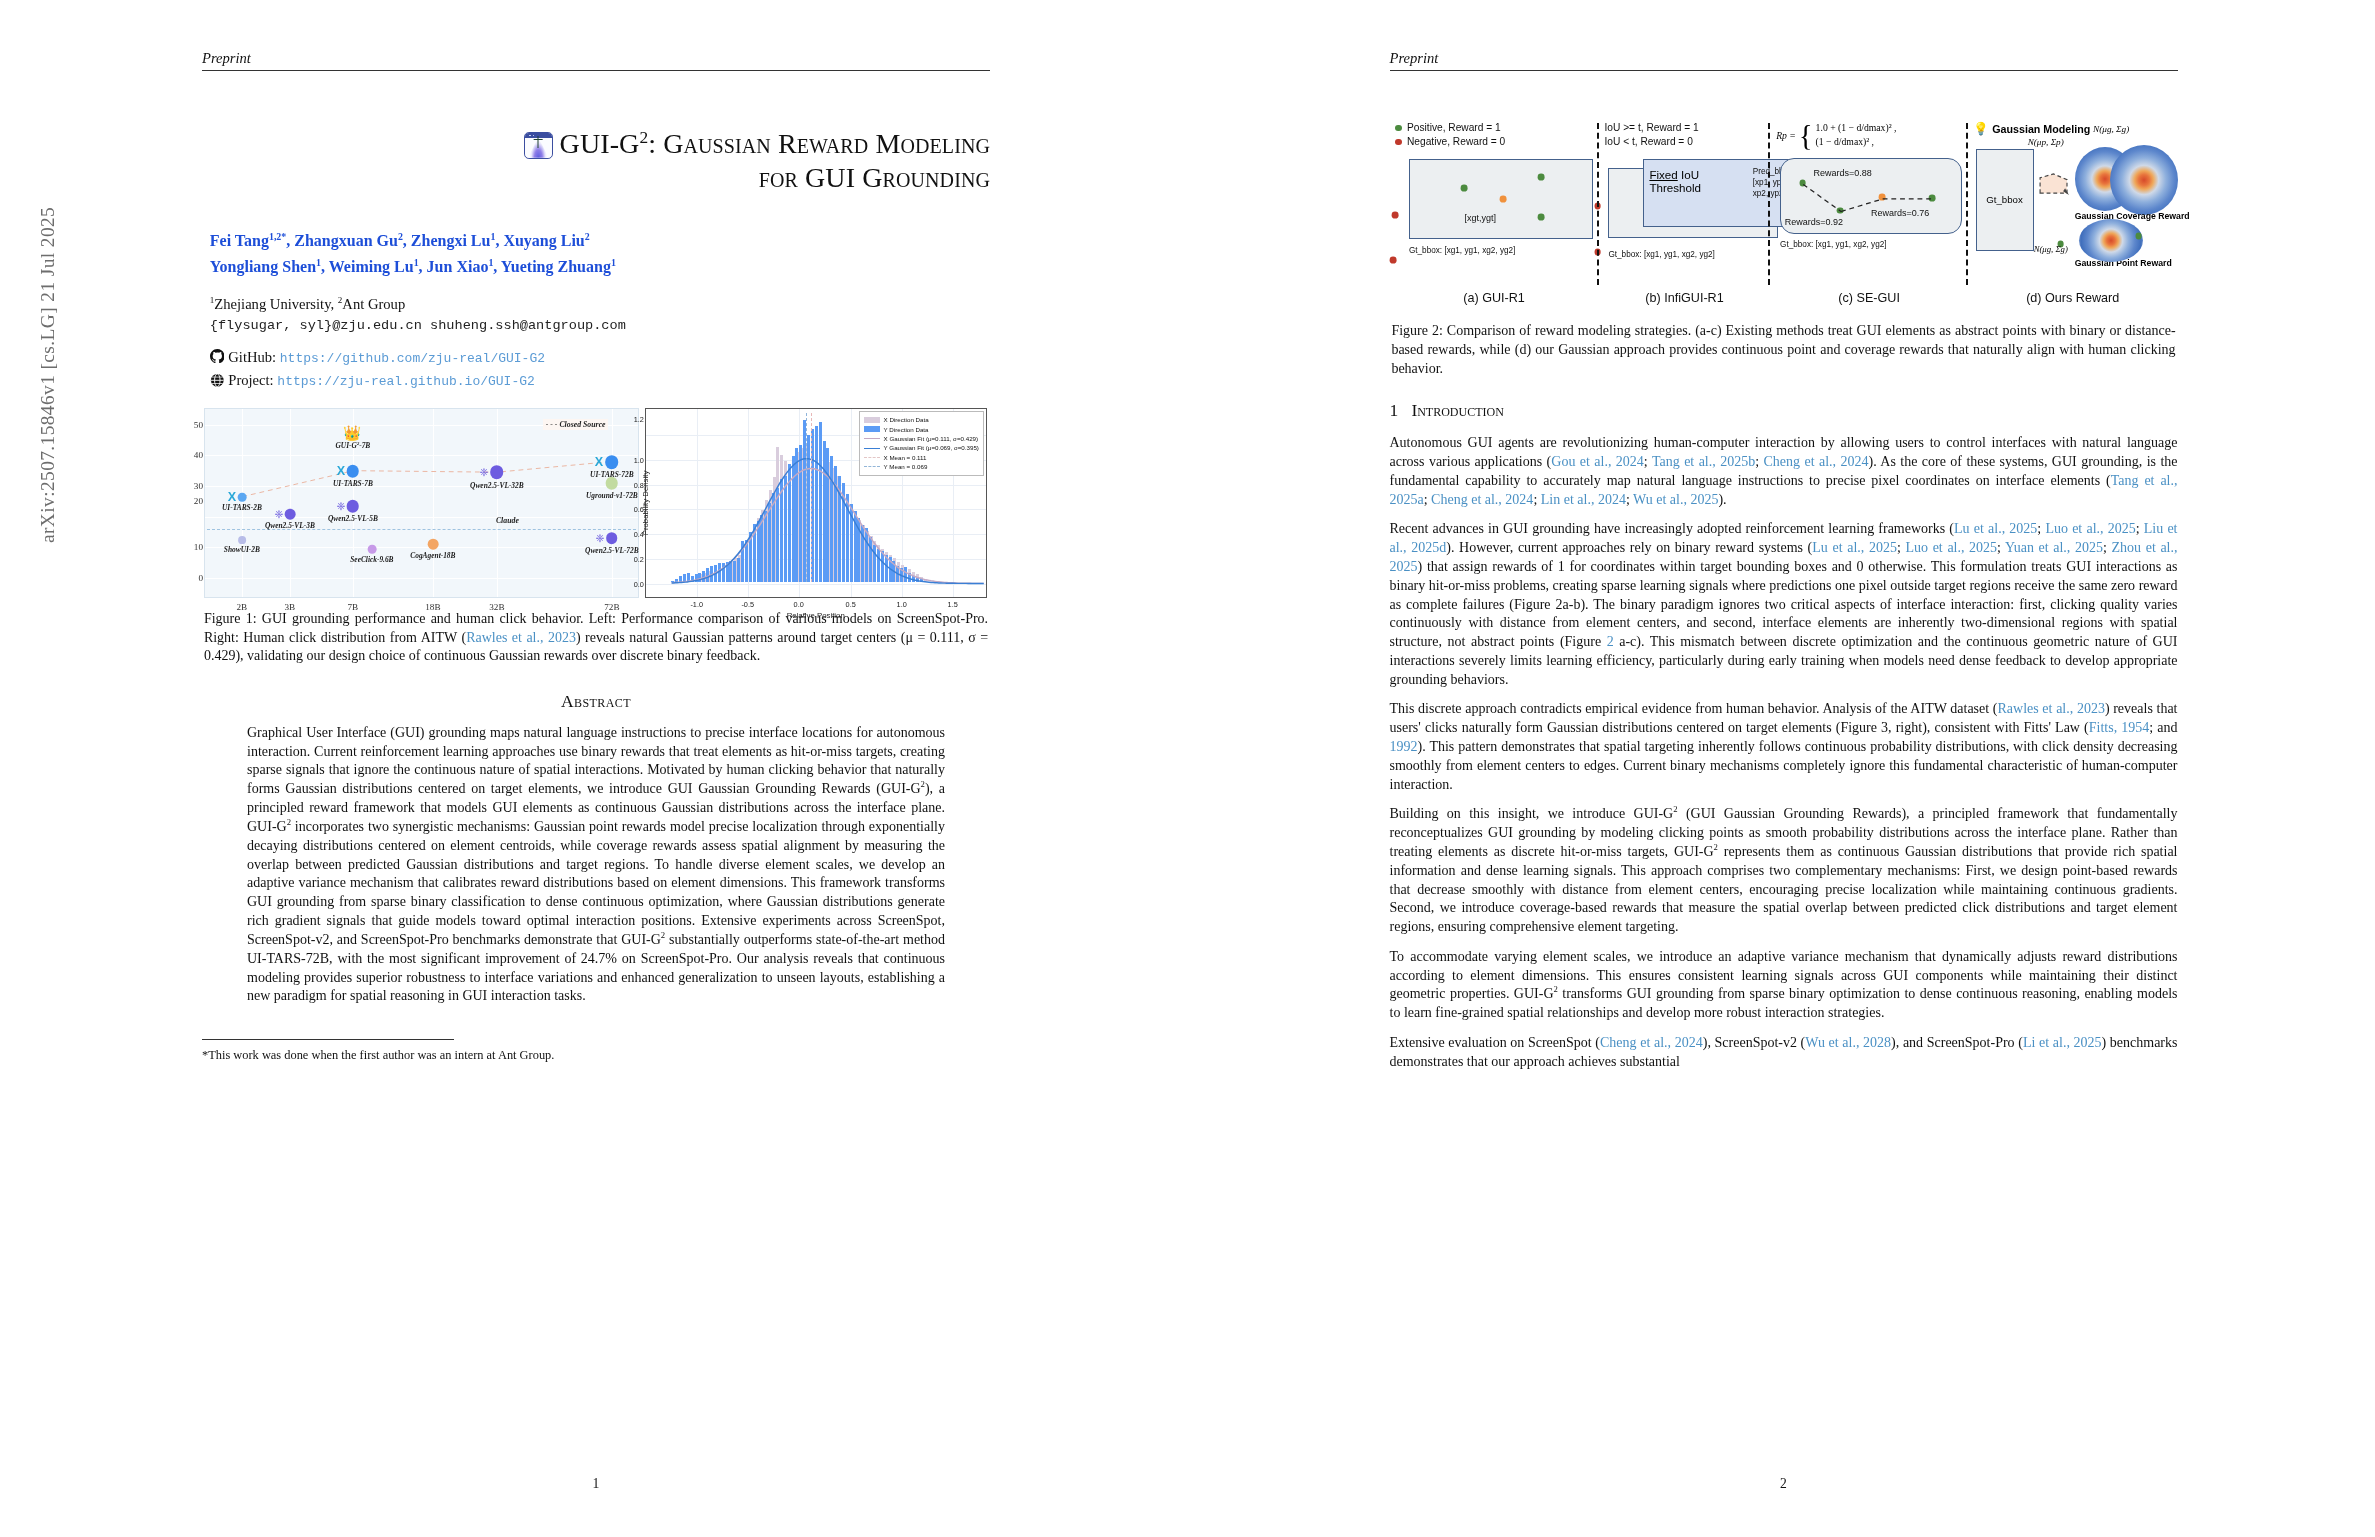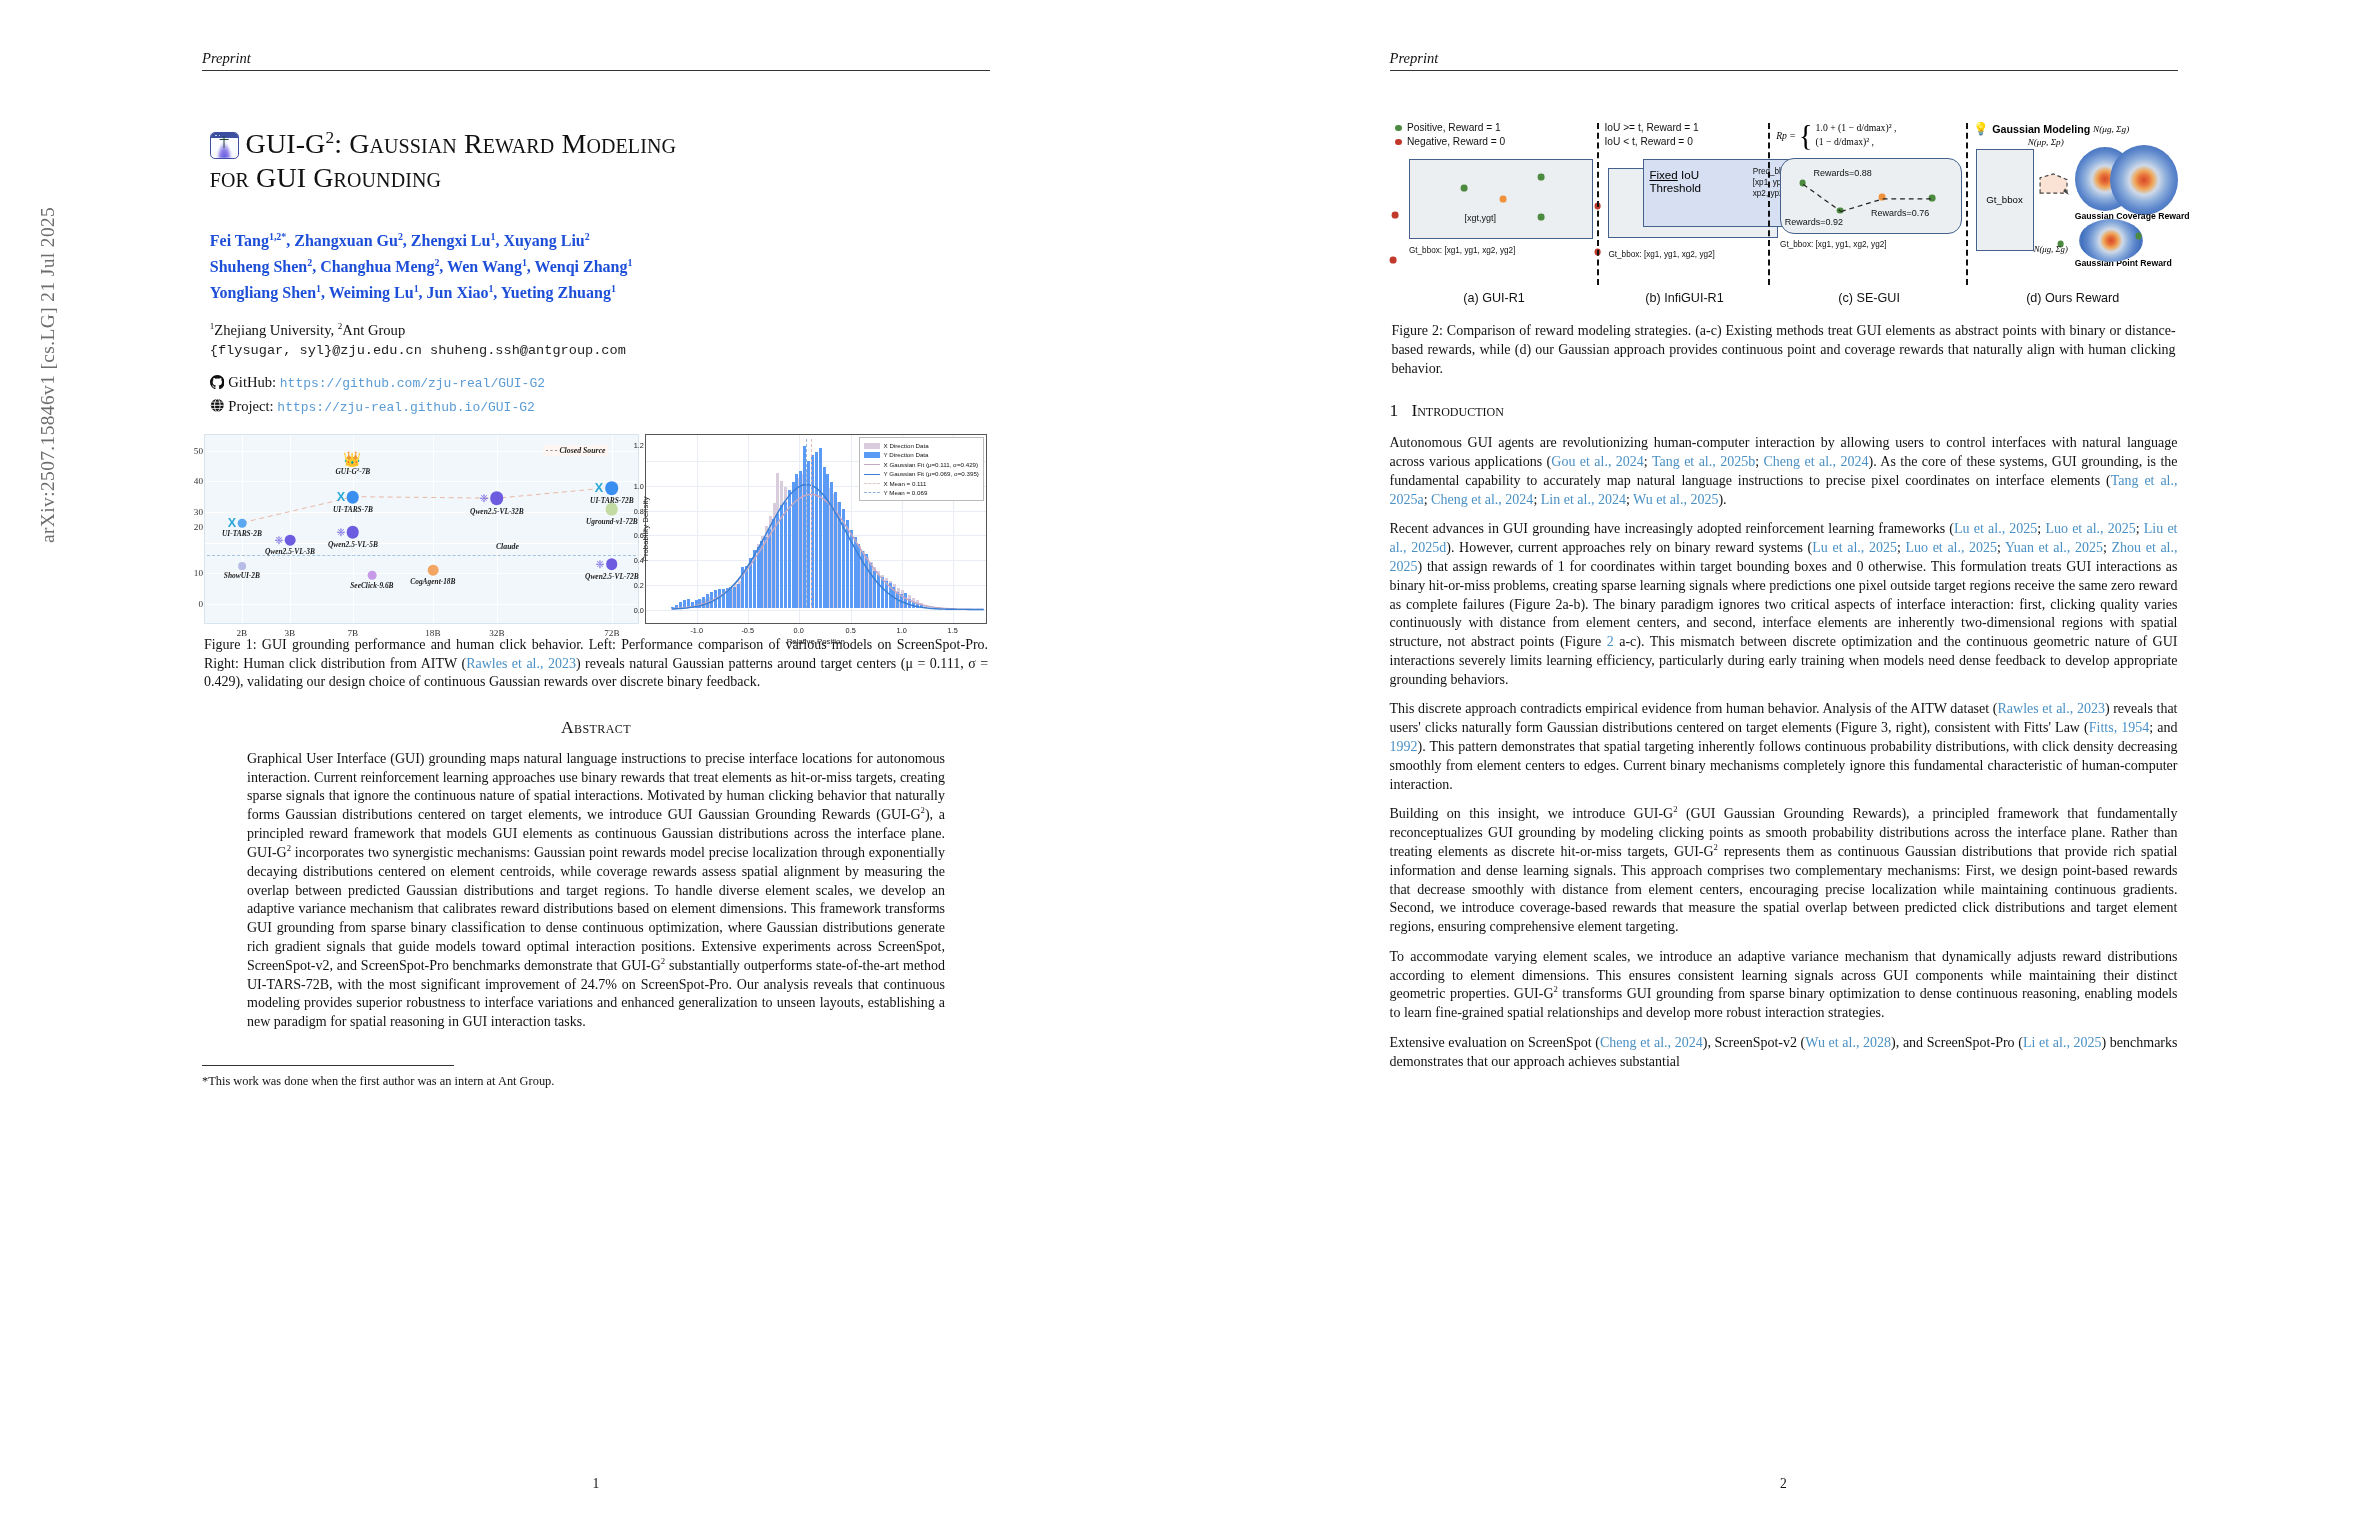--- a/index.html
+++ b/index.html
@@ -31,21 +31,21 @@
   .page-inner { position: absolute; left: 202px; top: 50px; width: 788px; }
   .runhead { font-style: italic; font-size: 14.6px; color: #111; padding-bottom: 2.9px; }
   .rule { height: 1px; background: #333; width: 788px; margin-bottom: 3.9px; }
 
   .folio {
     position: absolute; bottom: 45px; left: 202px; width: 788px;
     text-align: center; font-size: 13.6px; color: #111;
   }
 
   
-  .title-block { margin-top: 56px; padding-left: 7.8px; }
+  .title-block { margin-top: 56px; padding-left: 7.8px; text-align: right; }
   .title-line { font-size: 28px; color: #111; line-height: 1.22; letter-spacing: 0.1px; }
   .smallcaps { font-variant: small-caps; }
   .logo-icon {
     display: inline-block; vertical-align: -5.8px;
     width: 29px; height: 27px; margin-right: 6.8px;
     border: 1.9px solid #3b4ea0; border-radius: 4.9px;
     background: #fbfcff; position: relative; overflow: hidden;
   }
   .logo-icon .bar { position: absolute; left: 0; top: 0; right: 0; height: 5.8px; background: #3b4ea0; }
   .logo-icon .dot { position: absolute; top: 1.9px; width: 1.9px; height: 1.9px; border-radius: 50%; background: #dde6ff; }
@@ -148,21 +148,20 @@
             <span class="dot" style="left:7.8px;"></span>
             <span class="hump"></span>
             <span class="cross"></span><span class="cross2"></span>
           </span><span>GUI-G</span><sup>2</sup><span class="smallcaps">: Gaussian Reward Modeling</span>
         </div>
         <div class="title-line smallcaps">for GUI Grounding</div>
       </div>
 
       <div class="authors">
         <div><span id="au1">Fei Tang<sup>1,2*</sup>,   Zhangxuan Gu<sup>2</sup>,   Zhengxi Lu<sup>1</sup>,   Xuyang Liu<sup>2</sup></span></div>
-        <div><span id="au2">Shuheng Shen<sup>2</sup>,   Changhua Meng<sup>2</sup>,   Wen Wang<sup>1</sup>,   Wenqi Zhang<sup>1</sup></span></div>
         <div><span id="au3">Yongliang Shen<sup>1</sup>,   Weiming Lu<sup>1</sup>,   Jun Xiao<sup>1</sup>,   Yueting Zhuang<sup>1</sup></span></div>
       </div>
 
       <div class="affil">
         <div><span id="affil"><sup>1</sup>Zhejiang University,   <sup>2</sup>Ant Group</span></div>
         <div class="mono">{flysugar, syl}@zju.edu.cn   shuheng.ssh@antgroup.com</div>
       </div>
 
       <div class="links">
         <div>

